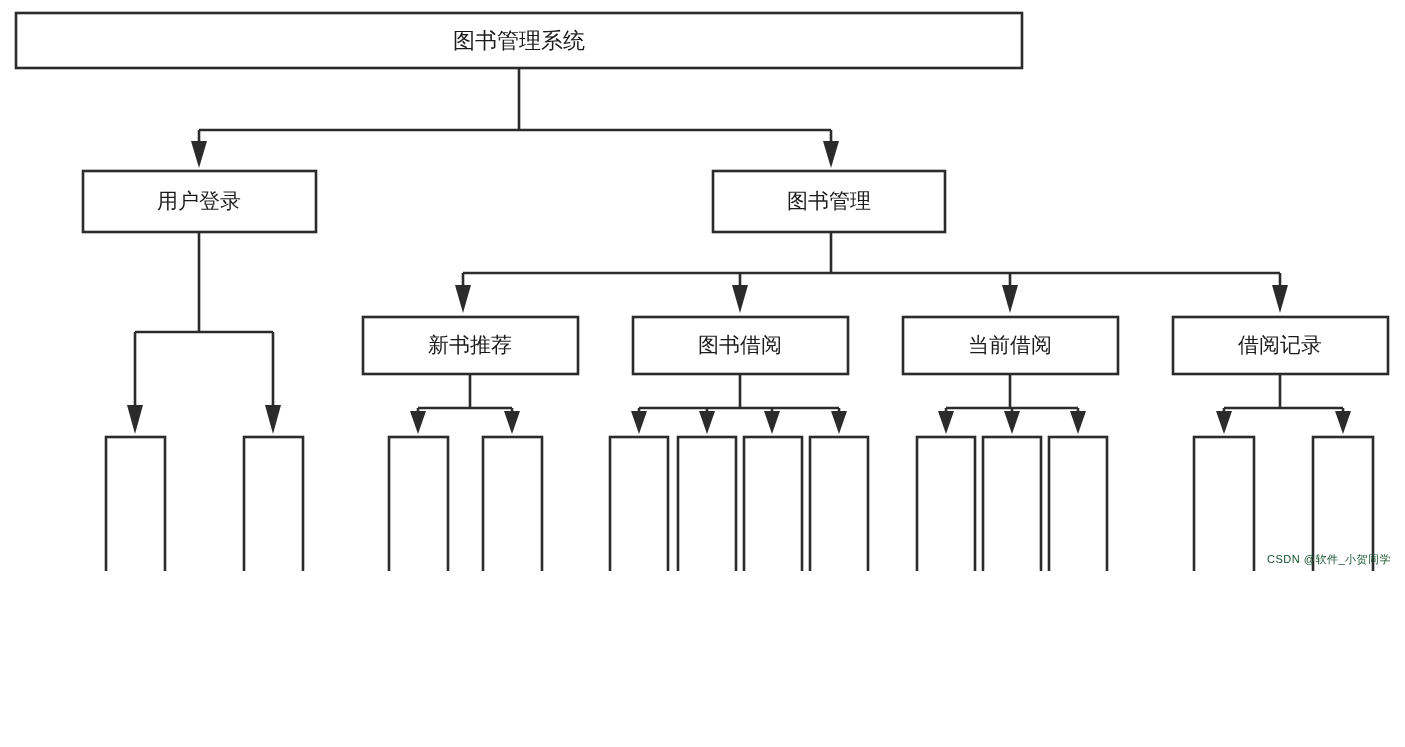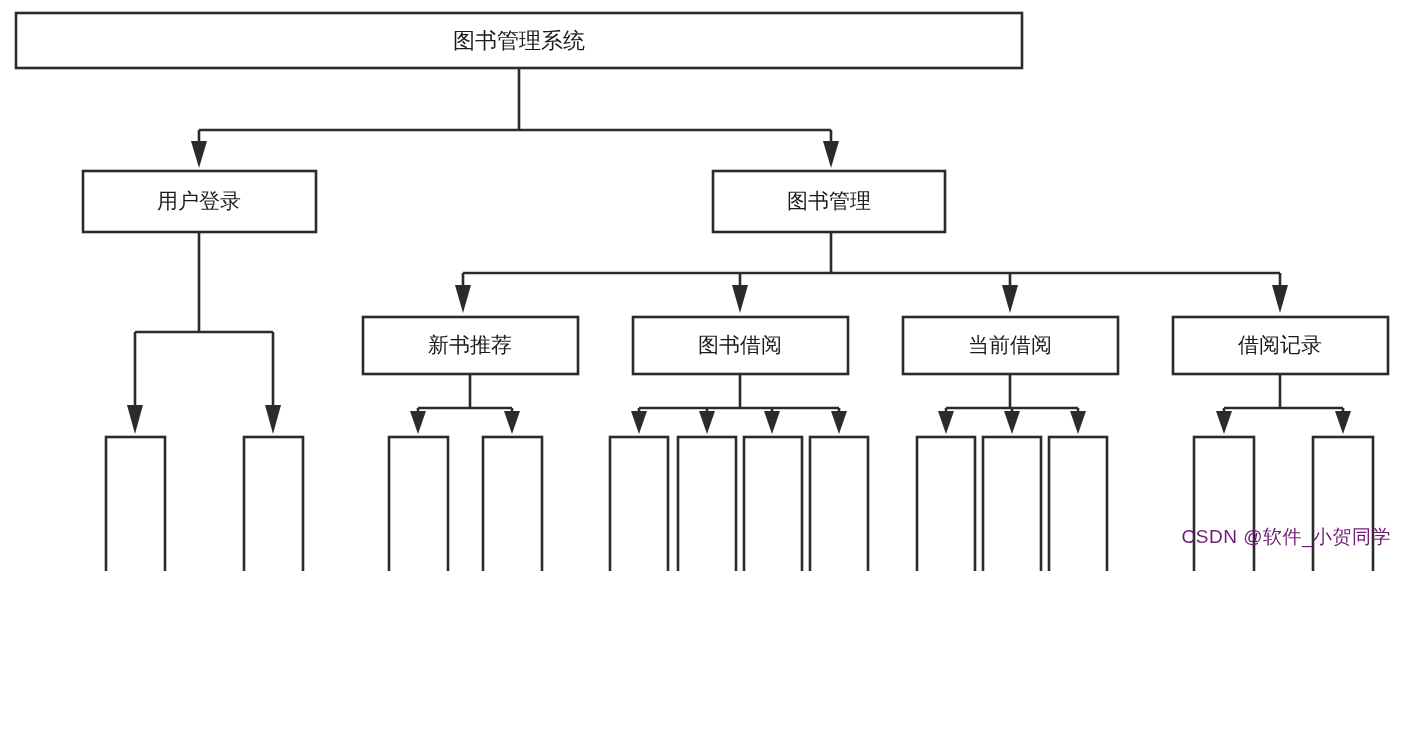--- a/index.html
+++ b/index.html
@@ -60,24 +60,24 @@
     line-height: 1;
     display: flex;
     align-items: center;
     justify-content: center;
     white-space: nowrap;
     pointer-events: none;
   }
   .watermark {
     position: absolute;
     right: 14px;
-    bottom: 21px;
-    font-family: "Liberation Sans", "DejaVu Sans", sans-serif;
-    font-size: 19px;
-    color: #701a75;
+    bottom: 4px;
+    font-family: "Liberation Sans", "DejaVu Sans", sans-serif;
+    font-size: 11px;
+    color: #14532d;
     white-space: nowrap;
     letter-spacing: 0.5px;
   }
 </style>
 </head>
 <body>
 
 <div id="stage">
 
   <svg id="diagram" viewBox="0 0 1405 747">

